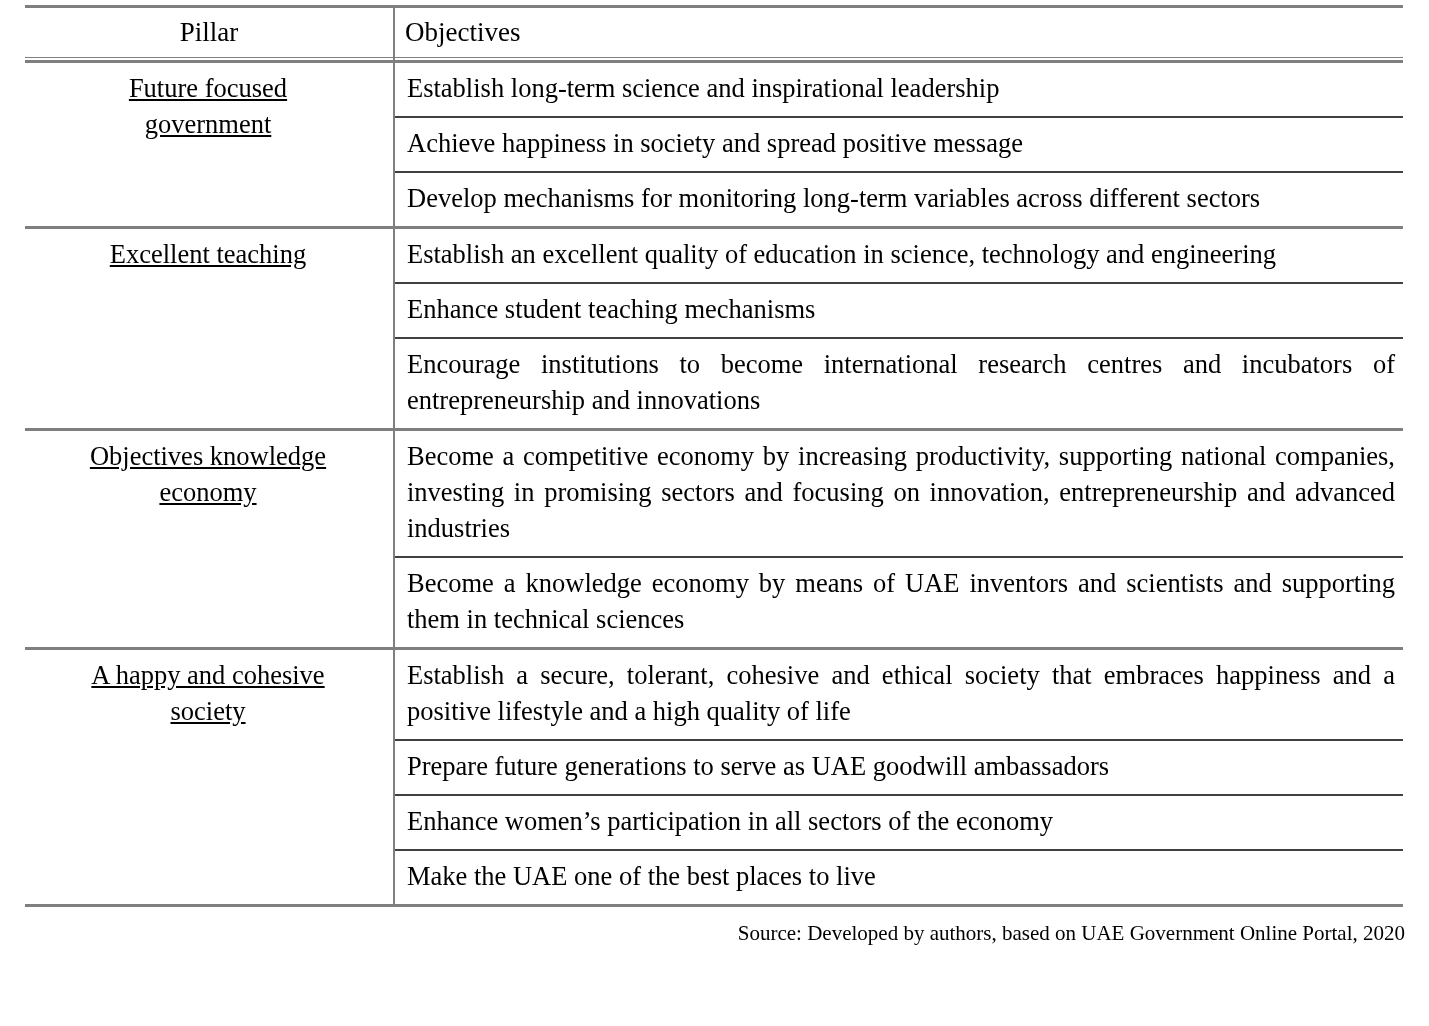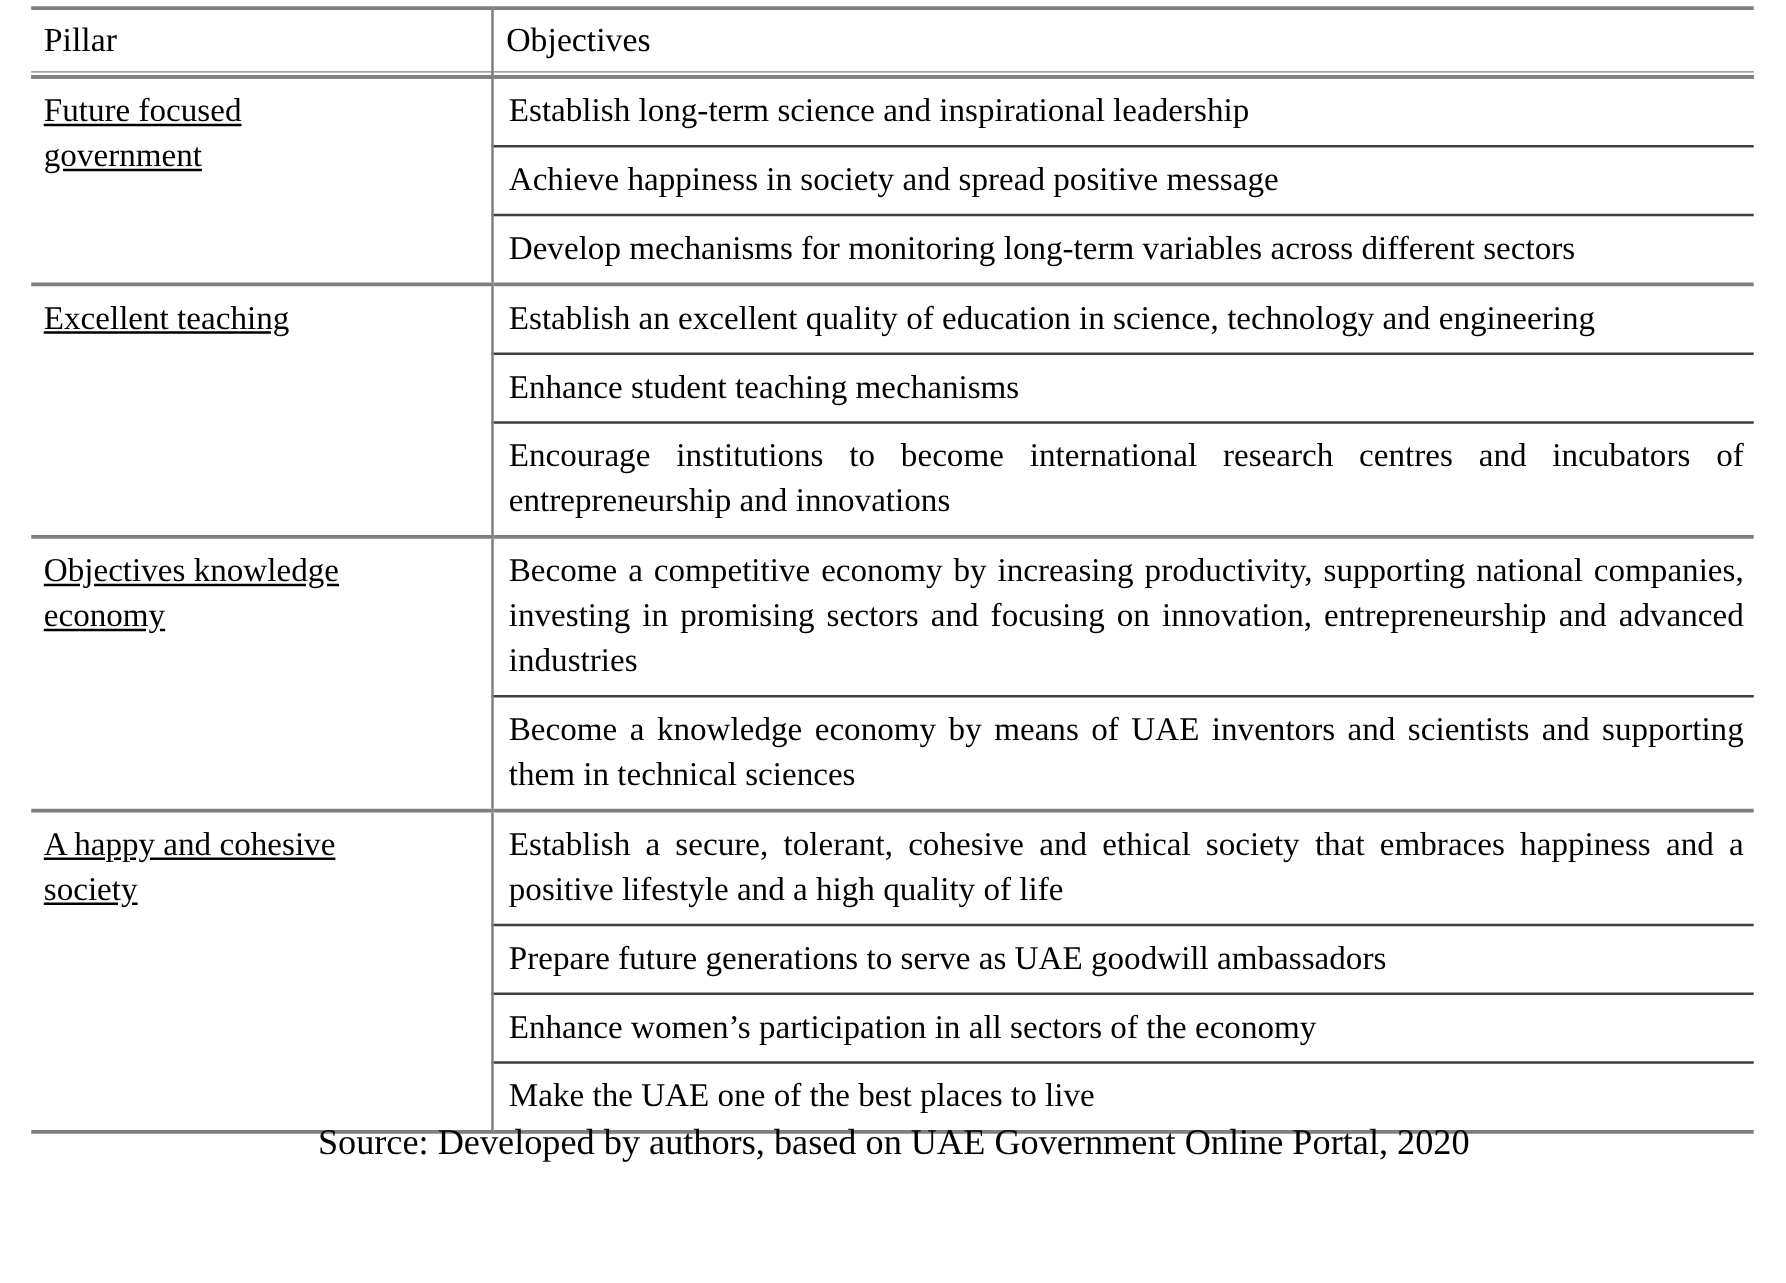--- a/index.html
+++ b/index.html
@@ -64,21 +64,21 @@
     left: 0;
     width: 1378px;
     height: 3px;
     background: #7f7f7f;
   }
 
   td.pillar-cell {
     vertical-align: top;
     padding: 7px 12px 10px 10px;
     border-right: 2px solid #7f7f7f;
-    text-align: left;
+    text-align: center;
     hyphens: none;
   }
 
   td.obj-cell {
     vertical-align: top;
     padding: 7px 8px 10px 12px;
     text-align: justify;
     text-justify: inter-word;
     margin-left: 26px;
   }
@@ -105,26 +105,26 @@
     line-height: 0;
   }
 
   .col-head {
     font-size: 27px;
   }
 
   .source-note {
     position: absolute;
     left: 25px;
-    top: 896px;
+    top: 920px;
     width: 1380px;
-    font-size: 29px;
+    font-size: 21px;
     line-height: 1.3;
     color: #000000;
-    text-align: center;
+    text-align: right;
   }
 
   .nowrap-block { display: block; text-decoration: underline; }
 </style>
 </head>
 <body>
 
 <div class="page">
 
   <div class="table-wrap">

